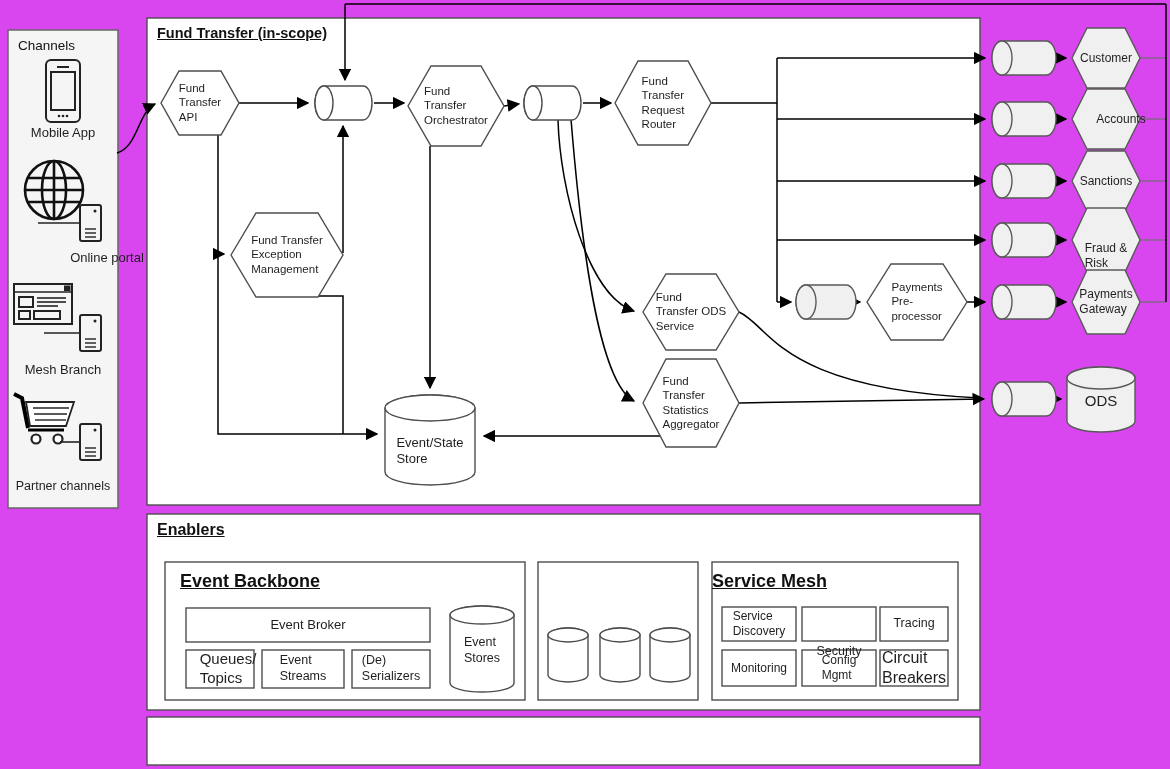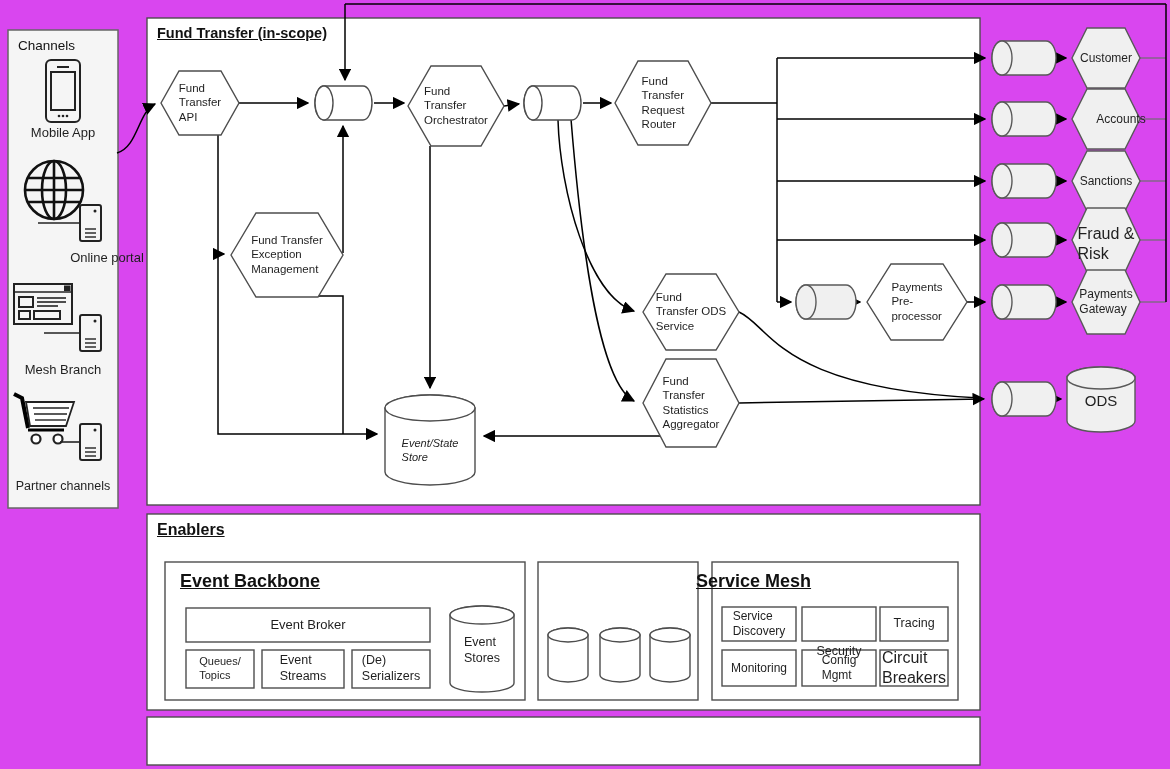--- a/index.html
+++ b/index.html
@@ -265,44 +265,44 @@
 <div class="lbl" style="left:691px;top:312px;">Fund
 Transfer ODS
 Service</div>
 <div class="lbl" style="left:691px;top:403px;">Fund
 Transfer
 Statistics
 Aggregator</div>
 <div class="lbl" style="left:917px;top:302px;">Payments
 Pre-
 processor</div>
-<div class="lbl" style="left:430px;top:451px;font-size:11px;font-style:italic;">Event/State
+<div class="lbl" style="left:430px;top:451px;font-size:13px;">Event/State
 Store</div>
 
 <div class="lbl" style="left:1106px;top:58px;font-size:12px;">Customer</div>
 <div class="lbl" style="left:1106px;top:119px;font-size:12px;margin-left:15px;">Accounts</div>
 <div class="lbl" style="left:1106px;top:181px;font-size:12px;">Sanctions</div>
-<div class="lbl" style="left:1106px;top:244px;font-size:16px;">Fraud &amp;
+<div class="lbl" style="left:1106px;top:256px;font-size:12px;">Fraud &amp;
 Risk</div>
 <div class="lbl" style="left:1106px;top:302px;font-size:12px;">Payments
 Gateway</div>
 <div class="lbl" style="left:1101px;top:401px;font-size:15px;">ODS</div>
 
 <div class="lblL b" style="left:157px;top:521px;font-size:16px;">Enablers</div>
 <div class="lblL b" style="left:180px;top:571px;font-size:18px;">Event Backbone</div>
 <div class="lbl" style="left:308px;top:625px;font-size:13px;">Event Broker</div>
-<div class="lbl" style="left:220px;top:669px;font-size:11px;">Queues/
+<div class="lbl" style="left:228px;top:669px;font-size:15px;">Queues/
 Topics</div>
 <div class="lbl" style="left:303px;top:669px;font-size:12.5px;">Event
 Streams</div>
 <div class="lbl" style="left:391px;top:669px;font-size:12.5px;">(De)
 Serializers</div>
 <div class="lbl" style="left:482px;top:651px;font-size:12.5px;">Event
 Stores</div>
-<div class="lblL b" style="left:696px;top:571px;font-size:18px;">Service Mesh</div>
+<div class="lblL b" style="left:712px;top:571px;font-size:18px;">Service Mesh</div>
 <div class="lbl" style="left:759px;top:624px;font-size:12px;">Service
 Discovery</div>
 <div class="lbl" style="left:839px;top:624px;font-size:12.5px;margin-top:28px;">Security</div>
 <div class="lbl" style="left:914px;top:624px;font-size:12.5px;">Tracing</div>
 <div class="lbl" style="left:759px;top:668px;font-size:12px;">Monitoring</div>
 <div class="lbl" style="left:839px;top:668px;font-size:12px;">Config
 Mgmt</div>
 <div class="lbl" style="left:914px;top:668px;font-size:16px;">Circuit
 Breakers</div>
 

